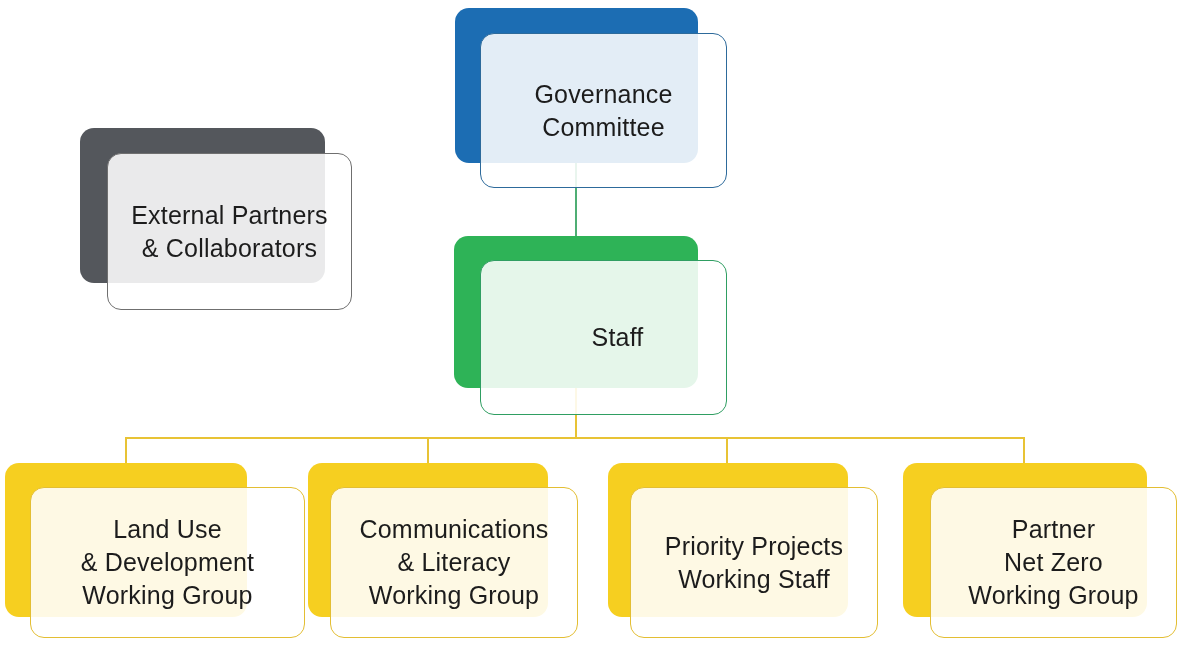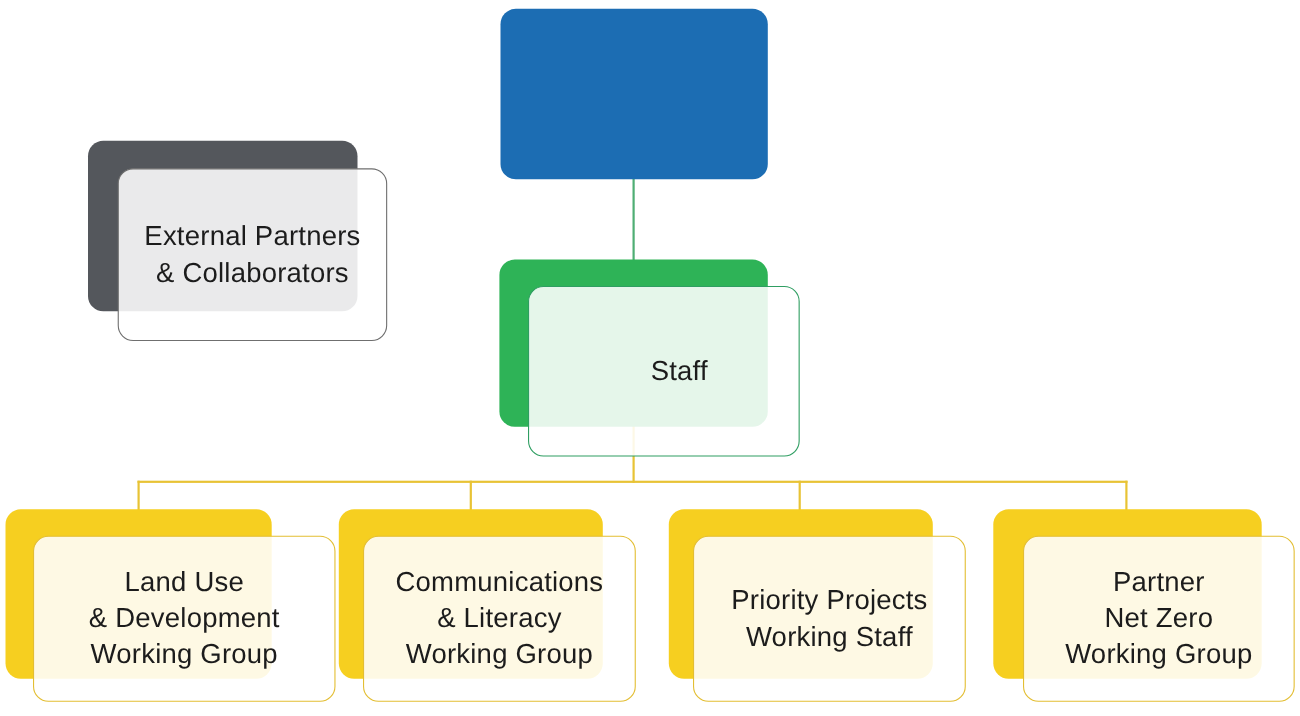--- a/index.html
+++ b/index.html
@@ -97,20 +97,24 @@
 
   <div class="conn conn--green" id="conn-gov-staff"></div>
   <div class="conn conn--yellow" id="conn-staff-drop"></div>
   <div class="conn conn--yellow" id="conn-rail"></div>
   <div class="conn conn--yellow" id="conn-drop-1"></div>
   <div class="conn conn--yellow" id="conn-drop-2"></div>
   <div class="conn conn--yellow" id="conn-drop-3"></div>
   <div class="conn conn--yellow" id="conn-drop-4"></div>
 
   <div class="back back--blue" id="back-governance"></div>
+  <div class="front front--blue" id="front-governance">
+    <span class="label">Governance
+Committee</span>
+  </div>
 
   <div class="back back--gray" id="back-external"></div>
   <div class="front front--gray" id="front-external">
     <span class="label">External Partners
 &amp; Collaborators</span>
   </div>
 
   <div class="back back--green" id="back-staff"></div>
   <div class="front front--green" id="front-staff">
     <span class="label">Staff</span>

